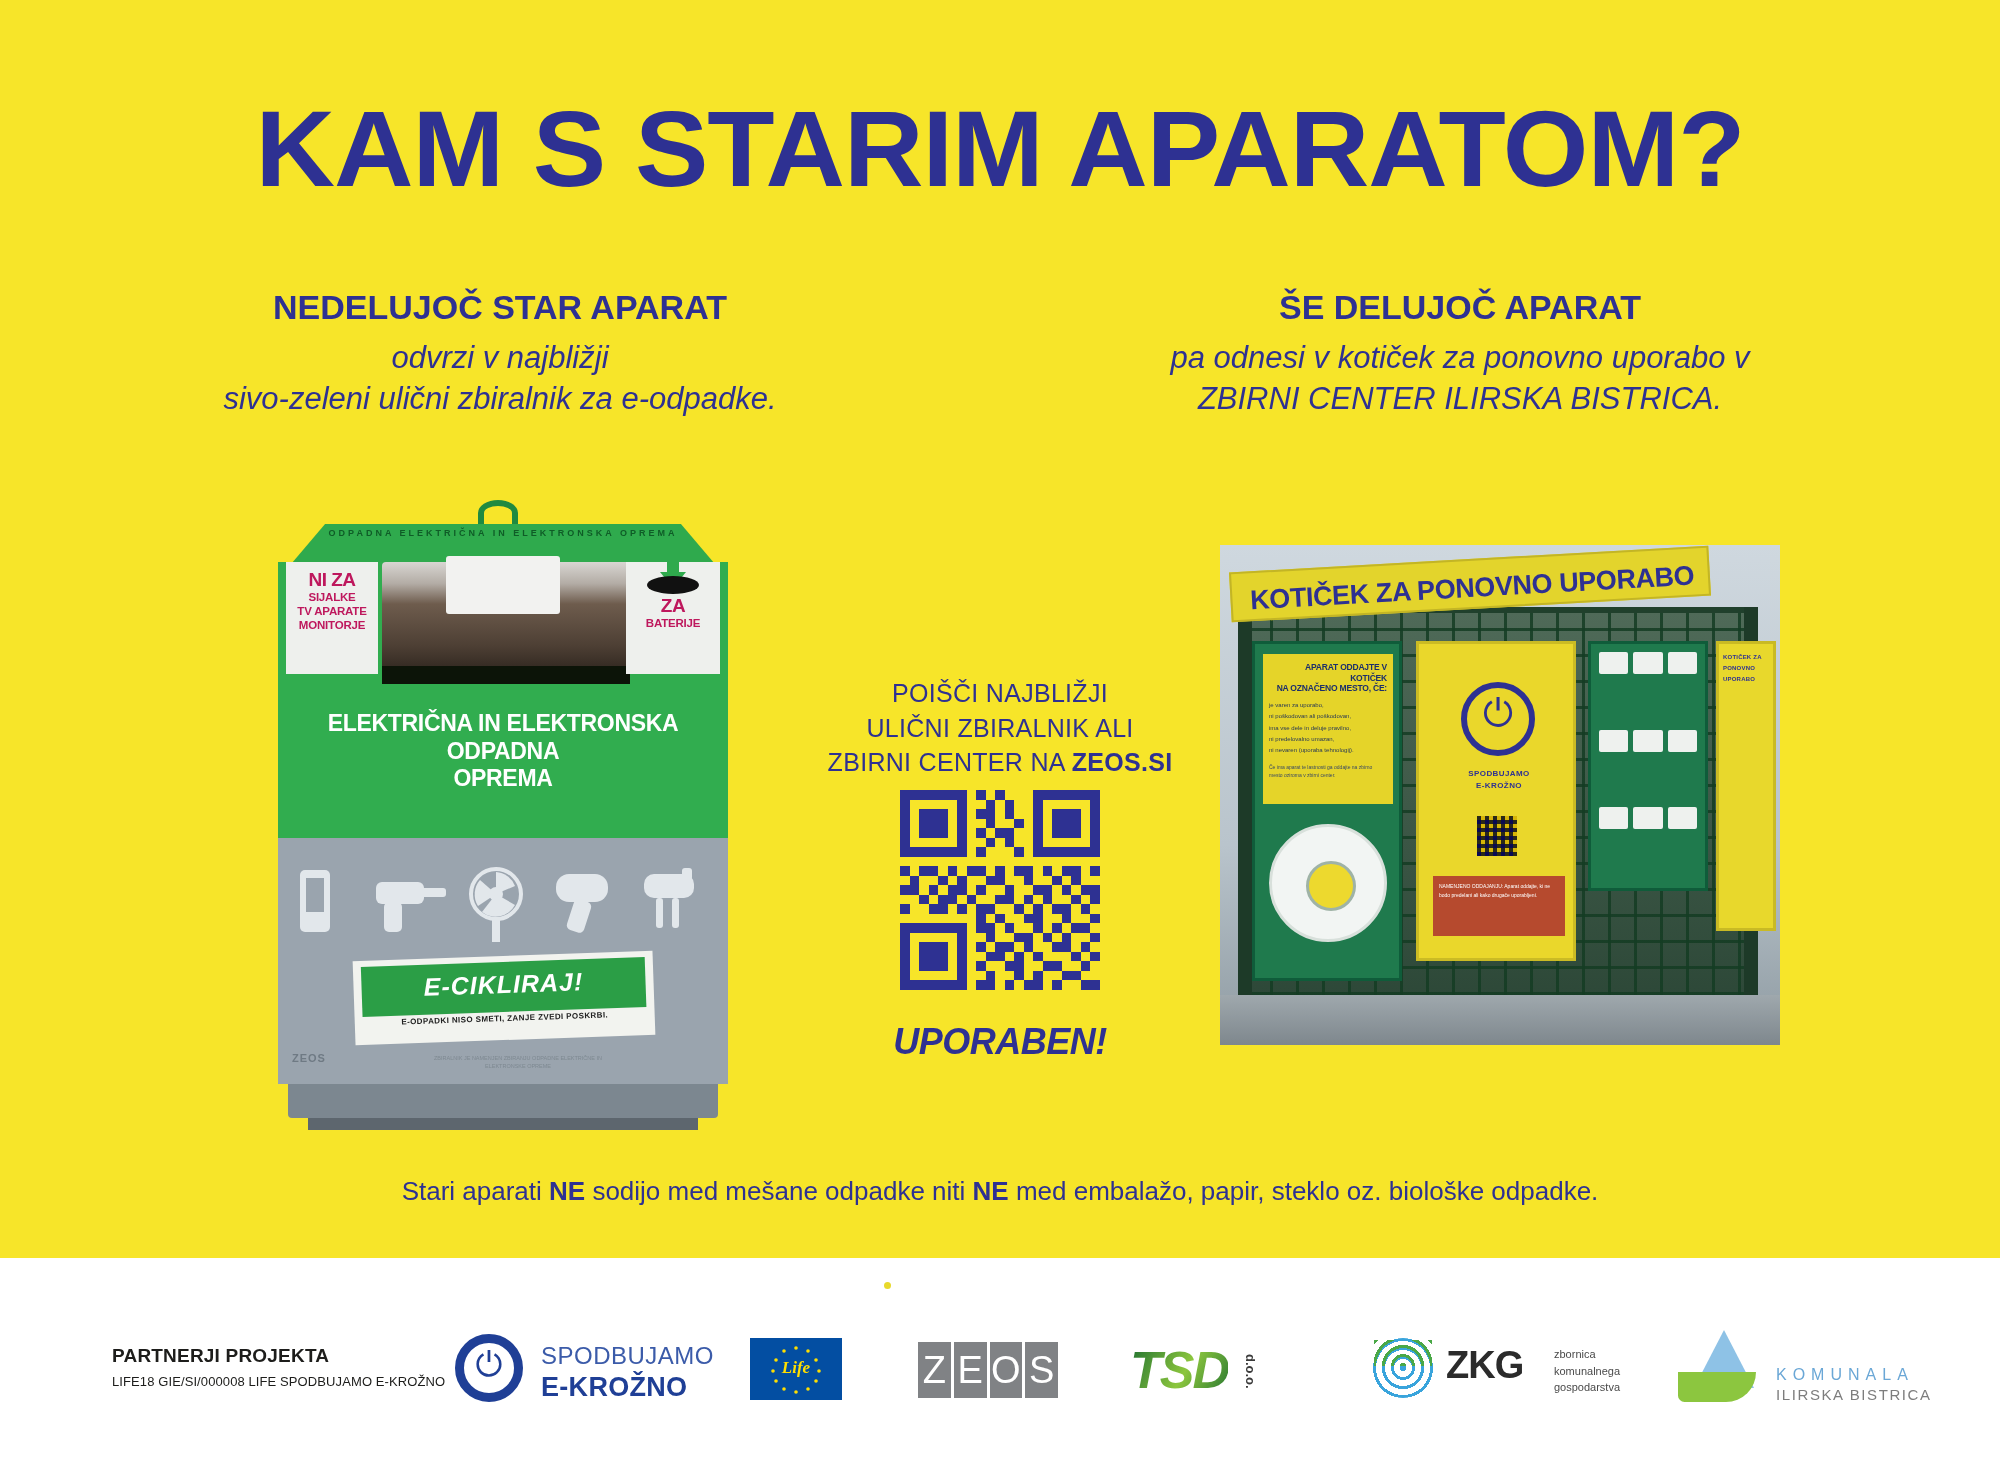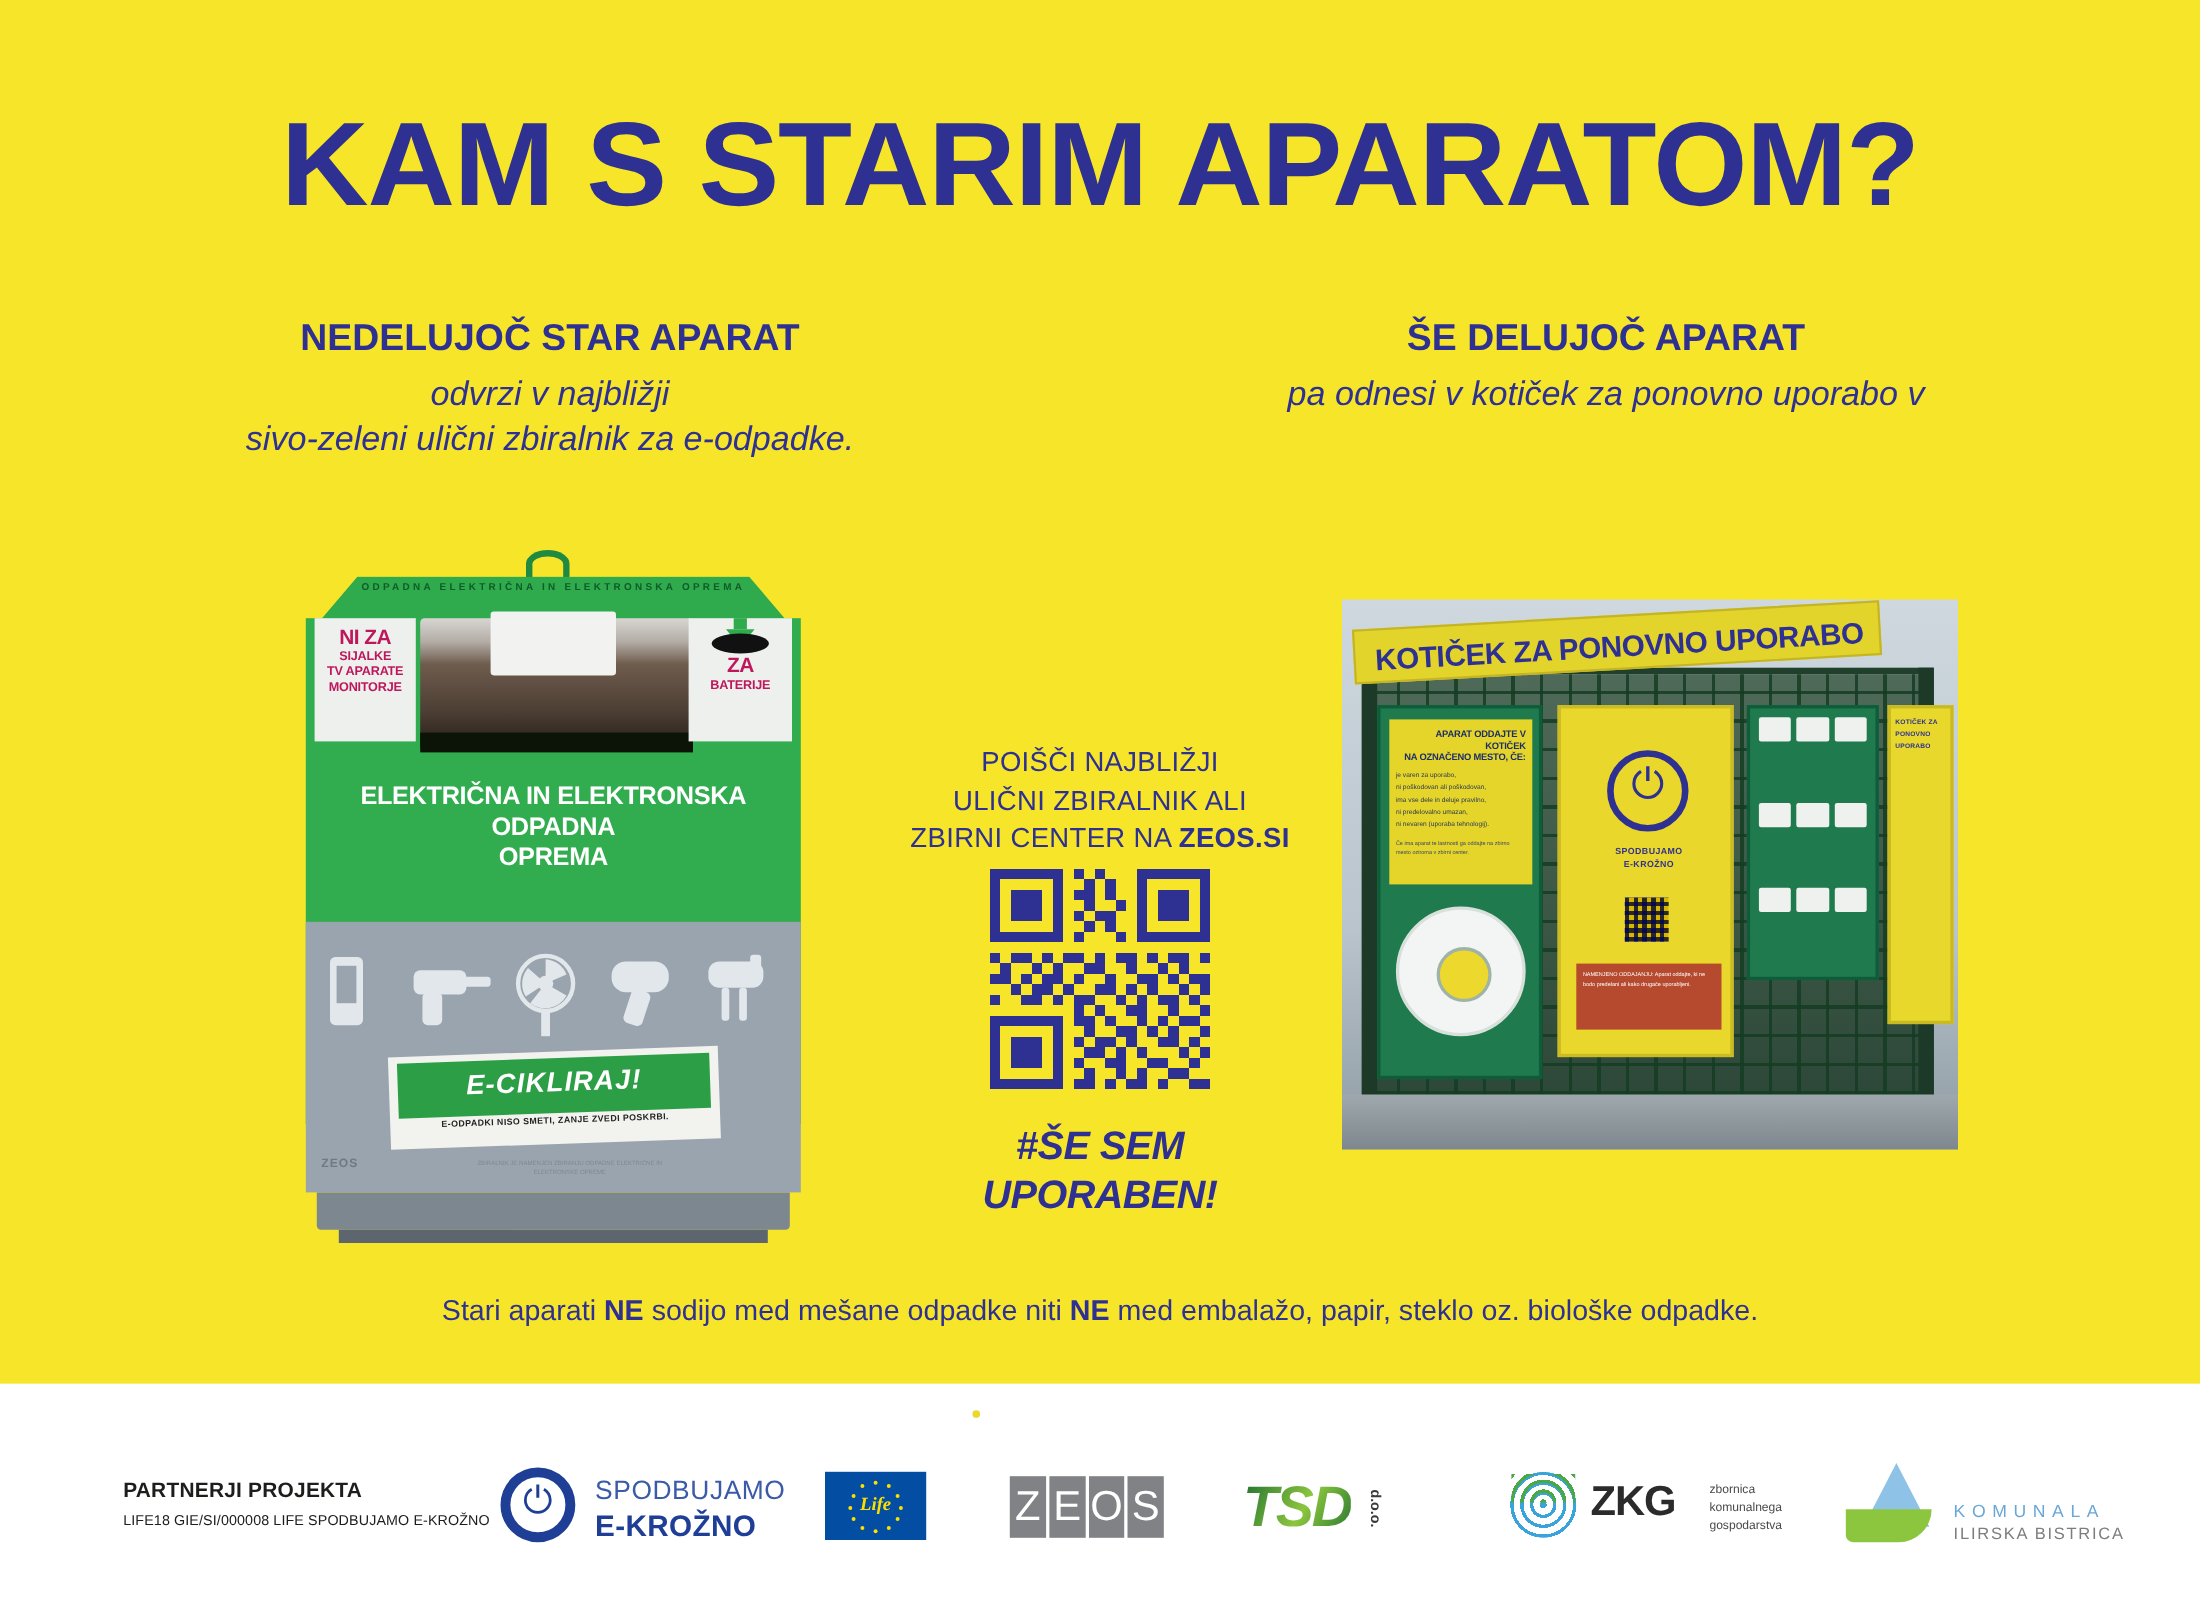--- a/index.html
+++ b/index.html
@@ -448,20 +448,21 @@
 
   <div class="col-head head-left">NEDELUJOČ STAR APARAT</div>
   <div class="col-body body-left">
     <div>odvrzi v najbližji</div>
     <div>sivo-zeleni ulični zbiralnik za e-odpadke.</div>
   </div>
 
   <div class="col-head head-right">ŠE DELUJOČ APARAT</div>
   <div class="col-body body-right">
     <div>pa odnesi v kotiček za ponovno uporabo v</div>
+    <div>ZBIRNI CENTER ILIRSKA BISTRICA.</div>
   </div>
 
   <div class="bin-photo">
     <div class="bin-handle"></div>
 
     <div class="bin-top">
       <div class="bin-top-label">ODPADNA ELEKTRIČNA IN ELEKTRONSKA OPREMA</div>
     </div>
 
     <div class="bin-body">
@@ -655,21 +656,20 @@
         <rect x="8" y="20" width="2" height="1"></rect>
           <rect x="11" y="20" width="1" height="1"></rect>
         <rect x="13" y="20" width="2" height="1"></rect>
           <rect x="16" y="20" width="1" height="1"></rect>
         <rect x="19" y="20" width="2" height="1"></rect>
       </g>
     </svg>
   </div>
 
   <div class="hashtag">
-    <div>#ŠE SEM</div>
     <div>UPORABEN!</div>
   </div>
 
   <div class="cage-photo">
     <div class="cage-frame"></div>
     <div class="cage-post" style="left:18px"></div>
     <div class="cage-post" style="left:524px"></div>
 
     <div class="panel-info">
       <div class="panel-info-yellow">

